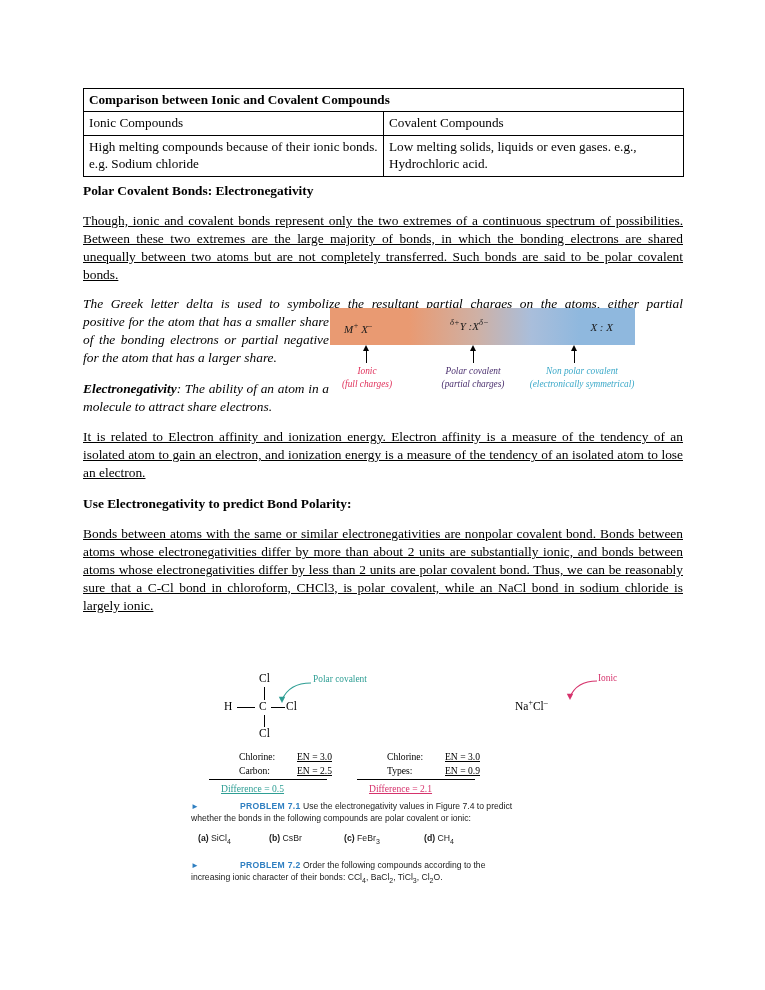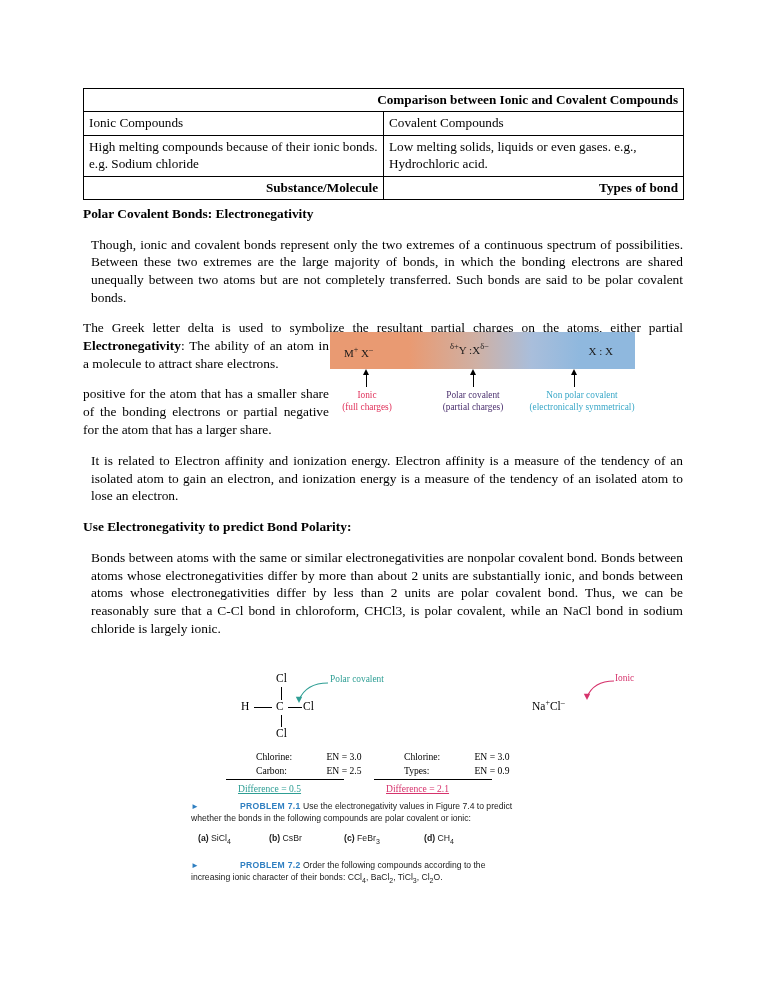--- a/index.html
+++ b/index.html
@@ -36,44 +36,46 @@
     table-layout: fixed;
     font-size: 13.2px;
     line-height: 1.32;
   }
   table.cmp td {
     border: 1px solid #000;
     padding: 2px 5px 3px 5px;
     vertical-align: top;
   }
   td.hdr {
-    text-align: right;
+    text-align: left;
     font-weight: bold;
   }
   .col-a { width: 300px; }
   .col-b { width: 300px; }
 
   
   h3.sub {
     font-size: 13.4px;
     font-weight: bold;
     margin: 5px 0 0 0;
     line-height: 1.3;
   }
   p.body {
     font-size: 13.4px;
     line-height: 1.33;
-    margin: 13px 0 0 8px;
+    margin: 13px 0 0 0;
     text-align: justify;
+    text-decoration: underline;
   }
 
   
   .wrap-region {
     position: relative;
     margin-top: 12px;
+    font-style: italic;
   }
   .left-col {
     width: 246px;
     font-size: 13.4px;
     line-height: 1.33;
     text-align: justify;
   }
   .left-col p { margin: 0; }
   .left-col p + p { margin-top: 13px; }
   .bold-inline { font-weight: bold; }
@@ -166,21 +168,21 @@
     text-align: center;
     white-space: nowrap;
   }
   .c1 { left: 4px;   width: 66px;  color: #e0305a; }
   .c2 { left: 98px;  width: 90px;  color: #4a2f6e; }
   .c3 { left: 190px; width: 124px; color: #3aa8c8; }
 
   
   .chem-block {
     position: absolute;
-    left: 202px;
+    left: 185px;
     top: 672px;
     width: 520px;
     font-family: "Liberation Serif", serif;
   }
 
   .struct-row {
     position: relative;
     height: 72px;
   }
 
@@ -251,21 +253,22 @@
     white-space: nowrap;
   }
   .en-name {
     display: inline-block;
     width: 58px;
     margin-left: 44px;
   }
   .en-val {
     display: inline-block;
     width: 60px;
-    text-align: center;
+    text-align: left;
+    text-decoration: underline;
   }
   .en-rule {
     border-top: 0.9px solid #000;
     width: 118px;
     margin: 2px 0 1.5px 14px;
   }
   .diff {
     padding-left: 26px;
     white-space: nowrap;
     text-decoration: underline;
@@ -334,38 +337,34 @@
           <td class="hdr" colspan="2">Comparison between Ionic and Covalent Compounds</td>
         </tr>
         <tr>
           <td>Ionic Compounds</td>
           <td>Covalent Compounds</td>
         </tr>
         <tr>
           <td>High melting compounds because of their ionic bonds. e.g. Sodium chloride</td>
           <td>Low melting solids, liquids or even gases. e.g., Hydrochloric acid.</td>
         </tr>
-        <tr>
-          <td class="hdr">Substance/Molecule</td>
-          <td class="hdr">Types of bond</td>
-        </tr>
       </tbody>
     </table>
 
     <h3 class="sub">Polar Covalent Bonds: Electronegativity</h3>
 
     <p class="body">Though, ionic and covalent bonds represent only the two extremes of a continuous spectrum of possibilities. Between these two extremes are the large majority of bonds, in which the bonding electrons are shared unequally between two atoms but are not completely transferred. Such bonds are said to be polar covalent bonds.</p>
 
     <div class="wrap-region">
 
       <p class="delta-first">The Greek letter delta is used to symbolize the resultant partial charges on the atoms, either partial</p>
 
       <div class="left-col">
+        <p>positive for the atom that has a smaller share of the bonding electrons or partial negative for the atom that has a larger share.</p>
         <p><span class="bold-inline">Electronegativity</span><span>: The ability of an atom in a molecule to attract share electrons.</span></p>
-        <p>positive for the atom that has a smaller share of the bonding electrons or partial negative for the atom that has a larger share.</p>
       </div>
 
       <div class="spectrum-fig">
         <div class="spectrum-bar">
           <span class="sp-lbl sp-left">M<span class="sup-sm">+</span> X<span class="sup-sm">–</span></span>
           <span class="sp-lbl sp-mid"><span class="delta-sup">δ+</span>Y <span>:</span>X<span class="delta-sup">δ−</span></span>
           <span class="sp-lbl sp-right">X : X</span>
         </div>
         <div class="arrows">
           <span class="arrow a1"></span>

